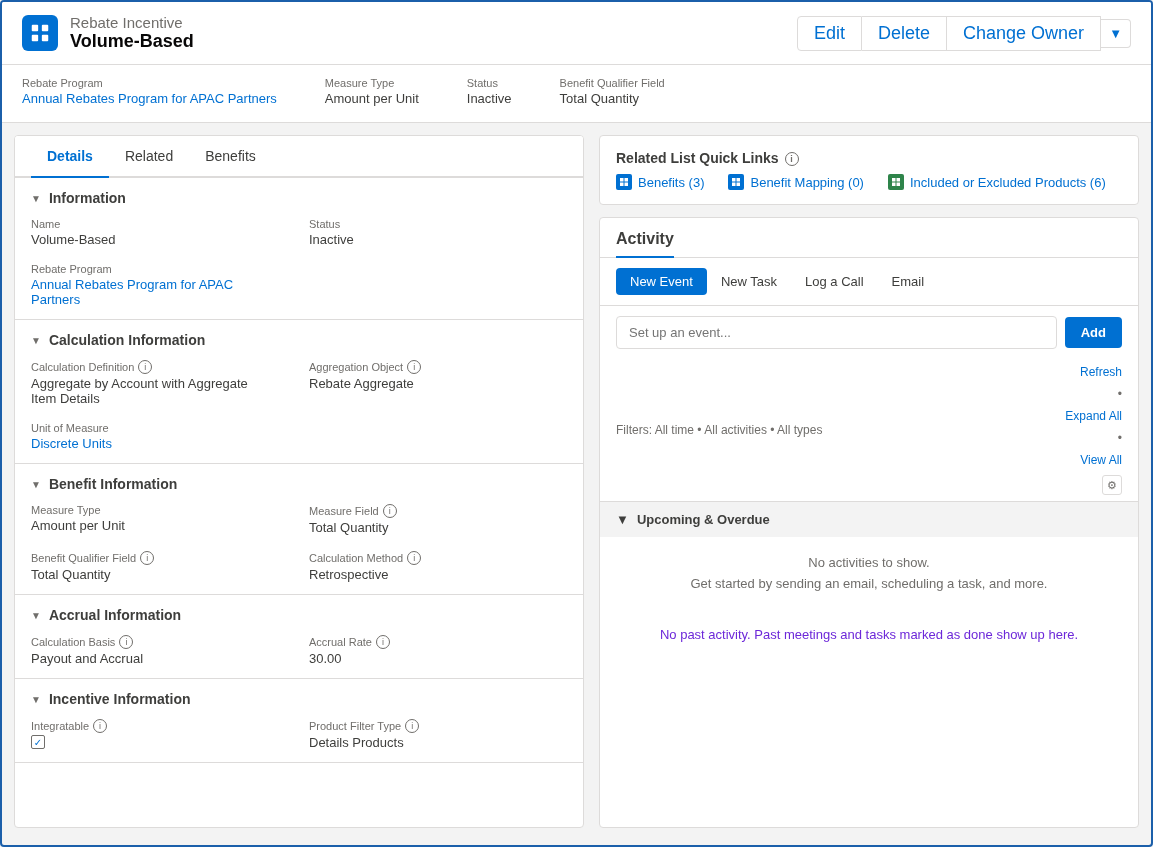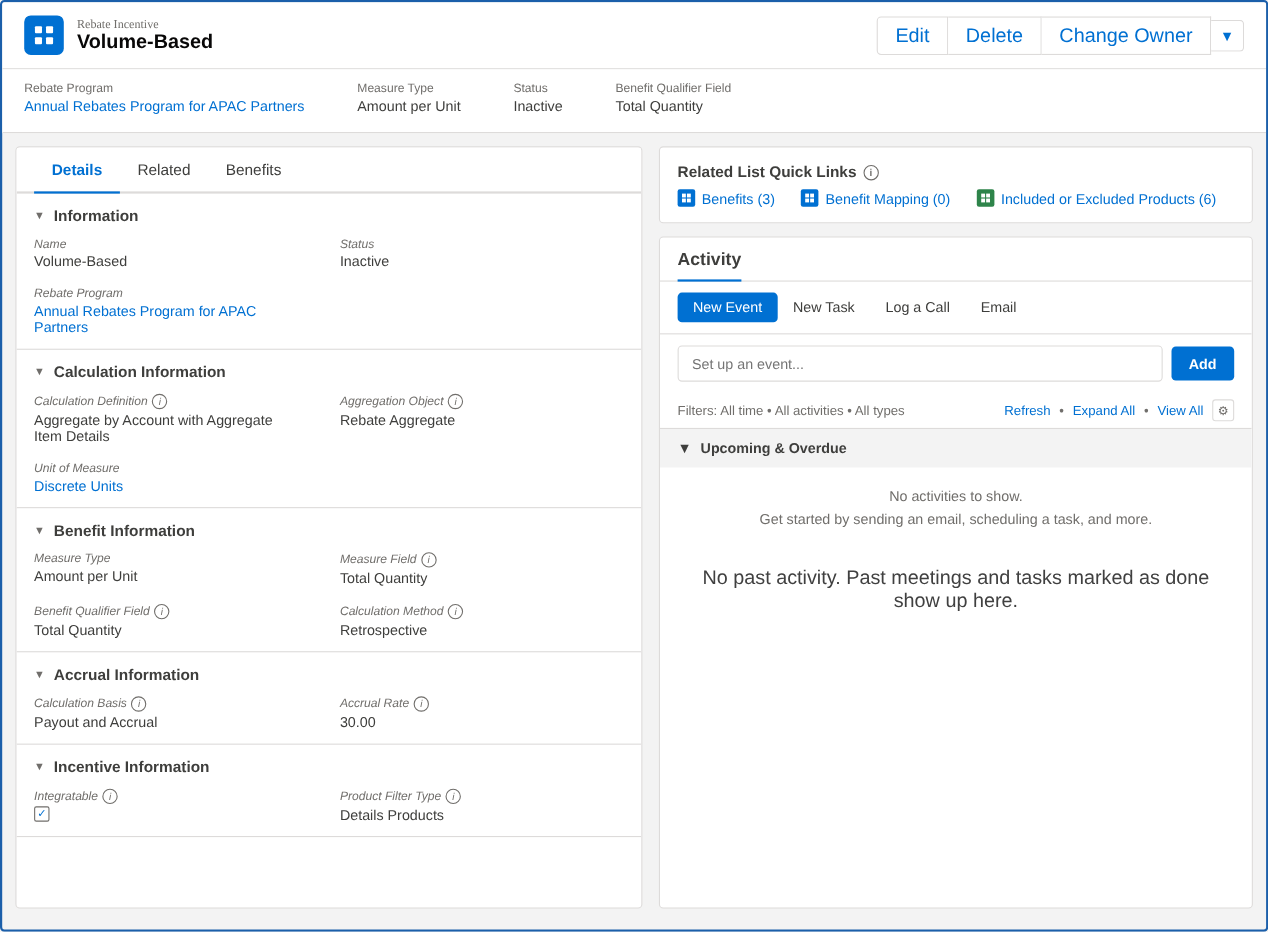--- a/index.html
+++ b/index.html
@@ -43,23 +43,22 @@
       justify-content: center;
       flex-shrink: 0;
     }
     .app-icon svg {
       width: 22px;
       height: 22px;
       fill: white;
     }
     .record-title-block {}
     .record-subtitle {
-      font-size: 11px;
-      color: #706e6b;
-      font-family: Liberation Serif, serif;
+      font-size: 15px;
+      color: #706e6b;
     }
     .record-title {
       font-size: 18px;
       font-weight: 700;
       color: #080707;
     }
     .header-actions {
       display: flex;
       align-items: center;
       gap: 0;
@@ -177,21 +176,20 @@
       gap: 16px 20px;
     }
     .field-item {}
     .field-label {
       font-size: 11px;
       color: #706e6b;
       margin-bottom: 2px;
       display: flex;
       align-items: center;
       gap: 4px;
-      font-style: italic;
     }
     .field-value {
       font-size: 13px;
       color: #3e3e3c;
       display: flex;
       align-items: center;
       gap: 6px;
     }
     .field-value.link {
       color: #0070d2;
@@ -360,22 +358,23 @@
       padding: 6px 16px;
       font-size: 12px;
       color: #706e6b;
       text-align: right;
       display: flex;
       align-items: center;
       justify-content: space-between;
     }
     .activity-filters-right {
       display: flex;
-      align-items: center;
+      align-items: flex-end;
       gap: 8px;
+      flex-direction: column;
     }
     .filter-link {
       color: #0070d2;
       cursor: pointer;
     }
     .filter-sep { color: #706e6b; }
     .gear-btn {
       width: 20px;
       height: 20px;
       border: 1px solid #dddbda;
@@ -405,22 +404,22 @@
     .upcoming-body {
       padding: 16px;
       text-align: center;
       color: #706e6b;
       font-size: 13px;
       line-height: 1.6;
     }
     .past-activity-body {
       padding: 16px;
       text-align: center;
-      color: #404040;
-      font-size: 18px;
+      color: #6d28d9;
+      font-size: 13px;
     }
 
     ::-webkit-scrollbar { width: 6px; }
     ::-webkit-scrollbar-track { background: #f1f1f1; }
     ::-webkit-scrollbar-thumb { background: #c9c9c9; border-radius: 3px; }
   </style>
 </head>
 <body>
 
 <div class="app-wrapper">

